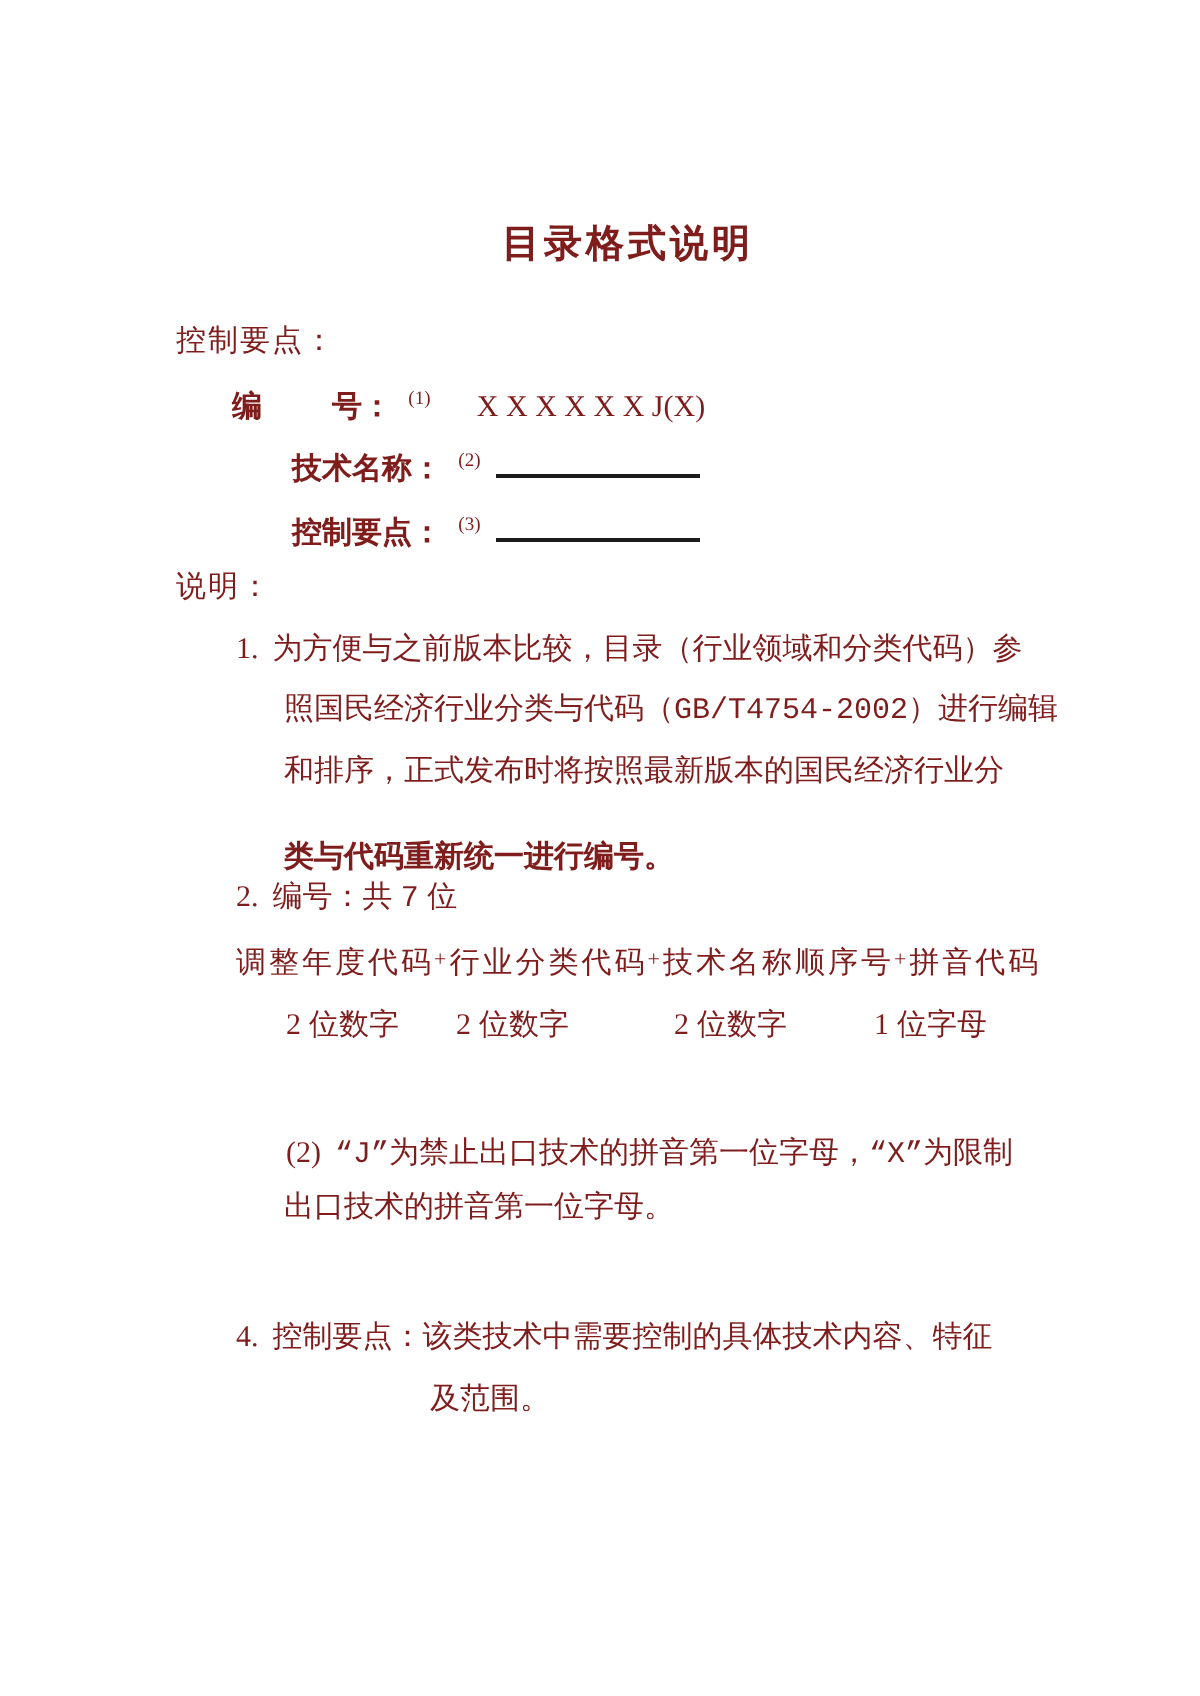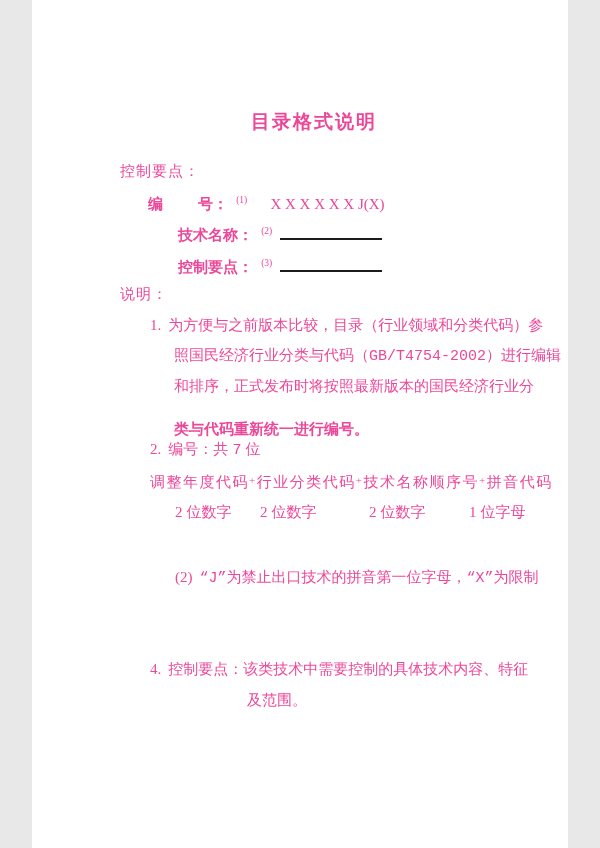--- a/index.html
+++ b/index.html
@@ -1,21 +1,21 @@
 <!DOCTYPE html>
 <html><head>
 <meta charset="utf-8">
 <style>
   html,body { margin:0; padding:0; background:#e8e8e8; }
   .page {
     position: relative;
-    width: 536px; height: 848px;
+    width: 600px; height: 848px;
     margin: 0 auto;
     background: #ffffff;
-    color: #ec4899;
+    color: #7f1d1d;
     font-family: "Liberation Sans", sans-serif;
     font-size: 15px;
     overflow: hidden;
   }
   .line { position: absolute; white-space: nowrap; line-height: 20px; }
   .serif { font-family: Liberation Mono, monospace; }
   .b { font-weight: 700; }
 
   .doc-title {
     position: absolute; top: 109px; left: 0; right: 0;
@@ -110,20 +110,21 @@
     <span class="num">2</span><span>位数字</span>
   </div>
   <div class="digit-cell" style="top:503px; left:437px;">
     <span class="num">1</span><span>位字母</span>
   </div>
 
 
   <div class="line" style="top:567px; left:143px;">
     <span class="note-num">(2)</span><span class="serif">“J”</span><span>为禁止出口技术的拼音第一位字母，</span><span class="serif">“X”</span><span>为限制</span>
   </div>
+  <div class="line" style="top:594px; left:142px;">出口技术的拼音第一位字母。</div>
 
 
   <div class="line" style="top:659px; left:118px;">
     <span class="item-num">4.</span><span>控制要点：该类技术中需要控制的具体技术内容、特征</span>
   </div>
   <div class="line" style="top:690px; left:215px;">及范围。</div>
 
 </div>
 
 </body></html>

